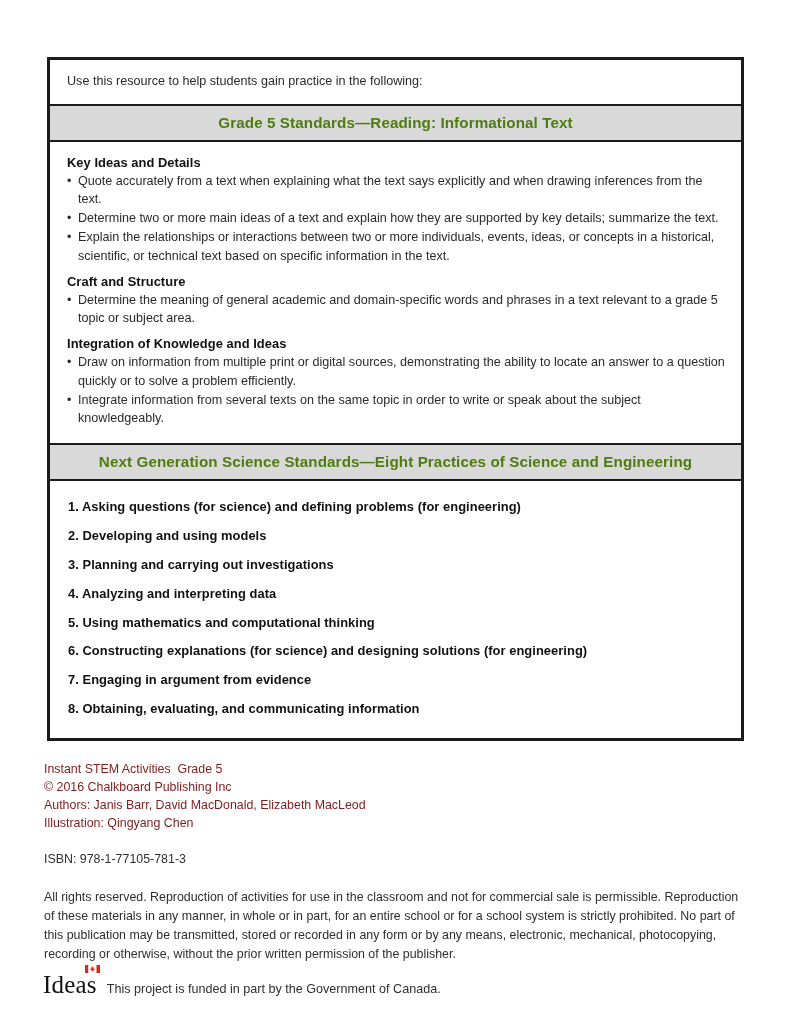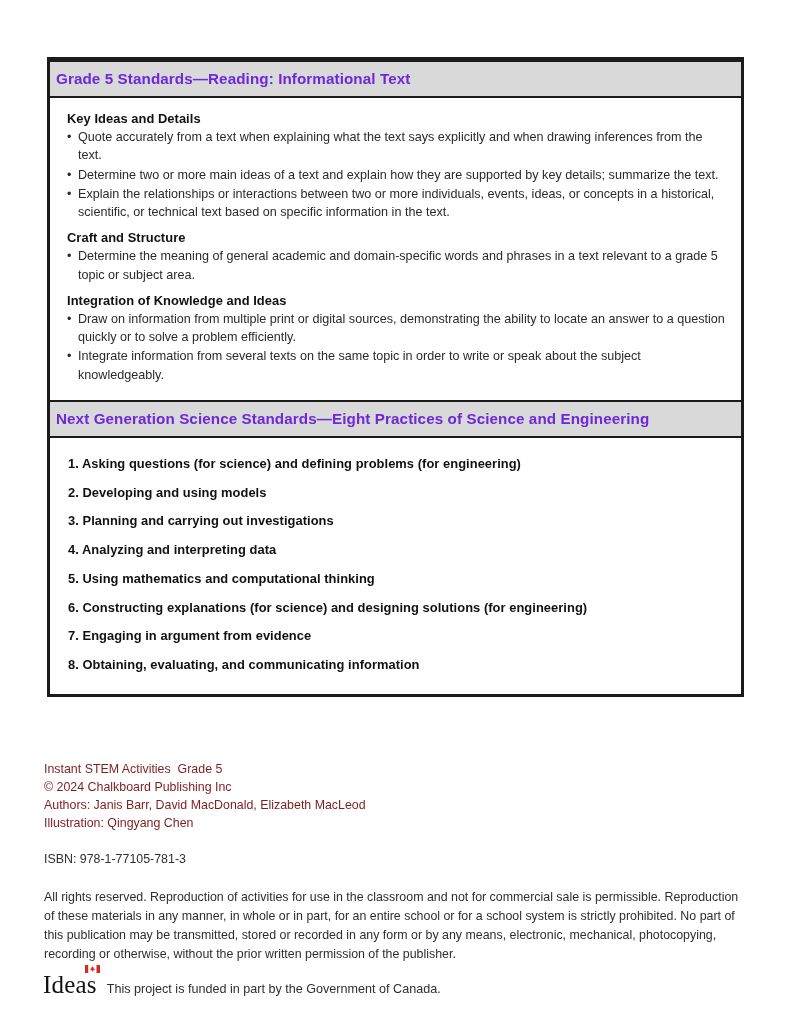--- a/index.html
+++ b/index.html
@@ -31,26 +31,26 @@
     padding: 14px 16px 14px 17px;
     font-size: 12.6px;
     line-height: 1.25;
     color: #2a2a2a;
   }
 
   .band {
     background: #d9d9d9;
     border-top: 2.5px solid #1b1b1b;
     border-bottom: 2.5px solid #1b1b1b;
-    text-align: left;
+    text-align: center;
     font-weight: bold;
     font-size: 15.2px;
     letter-spacing: 0.1px;
     padding: 8px 6px 9px 6px;
-    color: #6d28d9;
+    color: #4d7c0f;
   }
 
   .section-body {
     padding: 13px 14px 14px 17px;
   }
 
   .group {
     margin-bottom: 9px;
   }
   .group:last-child { margin-bottom: 2px; }
@@ -164,20 +164,23 @@
     font-size: 12.6px;
     color: #2e2e2e;
     margin-left: 6px;
   }
 </style>
 </head>
 <body>
 
 <div class="standards-table">
 
+  <div class="intro-row">
+    <span>Use this resource to help students gain practice in the following:</span>
+  </div>
 
   <div class="band">
     <span>Grade 5 Standards—Reading: Informational Text</span>
   </div>
 
   <div class="section-body">
 
     <div class="group">
       <div class="group-title">Key Ideas and Details</div>
       <ul class="bullet-list">
@@ -218,21 +221,21 @@
       <li>6. Constructing explanations (for science) and designing solutions (for engineering)</li>
       <li>7. Engaging in argument from evidence</li>
       <li>8. Obtaining, evaluating, and communicating information</li>
     </ul>
   </div>
 
 </div>
 
 <div class="colophon">
   <div class="line">Instant STEM Activities  Grade 5</div>
-  <div class="line">© 2024 Chalkboard Publishing Inc</div>
+  <div class="line">© 2016 Chalkboard Publishing Inc</div>
   <div class="line">Authors: Janis Barr, David MacDonald, Elizabeth MacLeod</div>
   <div class="line">Illustration: Qingyang Chen</div>
 </div>
 
 <div class="isbn">ISBN: 978-1-77105-781-3</div>
 
 <div class="rights">All rights reserved. Reproduction of activities for use in the classroom and not for commercial sale is permissible. Reproduction of these materials in any manner, in whole or in part, for an entire school or for a school system is strictly prohibited. No part of this publication may be transmitted, stored or recorded in any form or by any means, electronic, mechanical, photocopying, recording or otherwise, without the prior written permission of the publisher.</div>
 
 <div class="funding">
   <div class="canada-wordmark">

